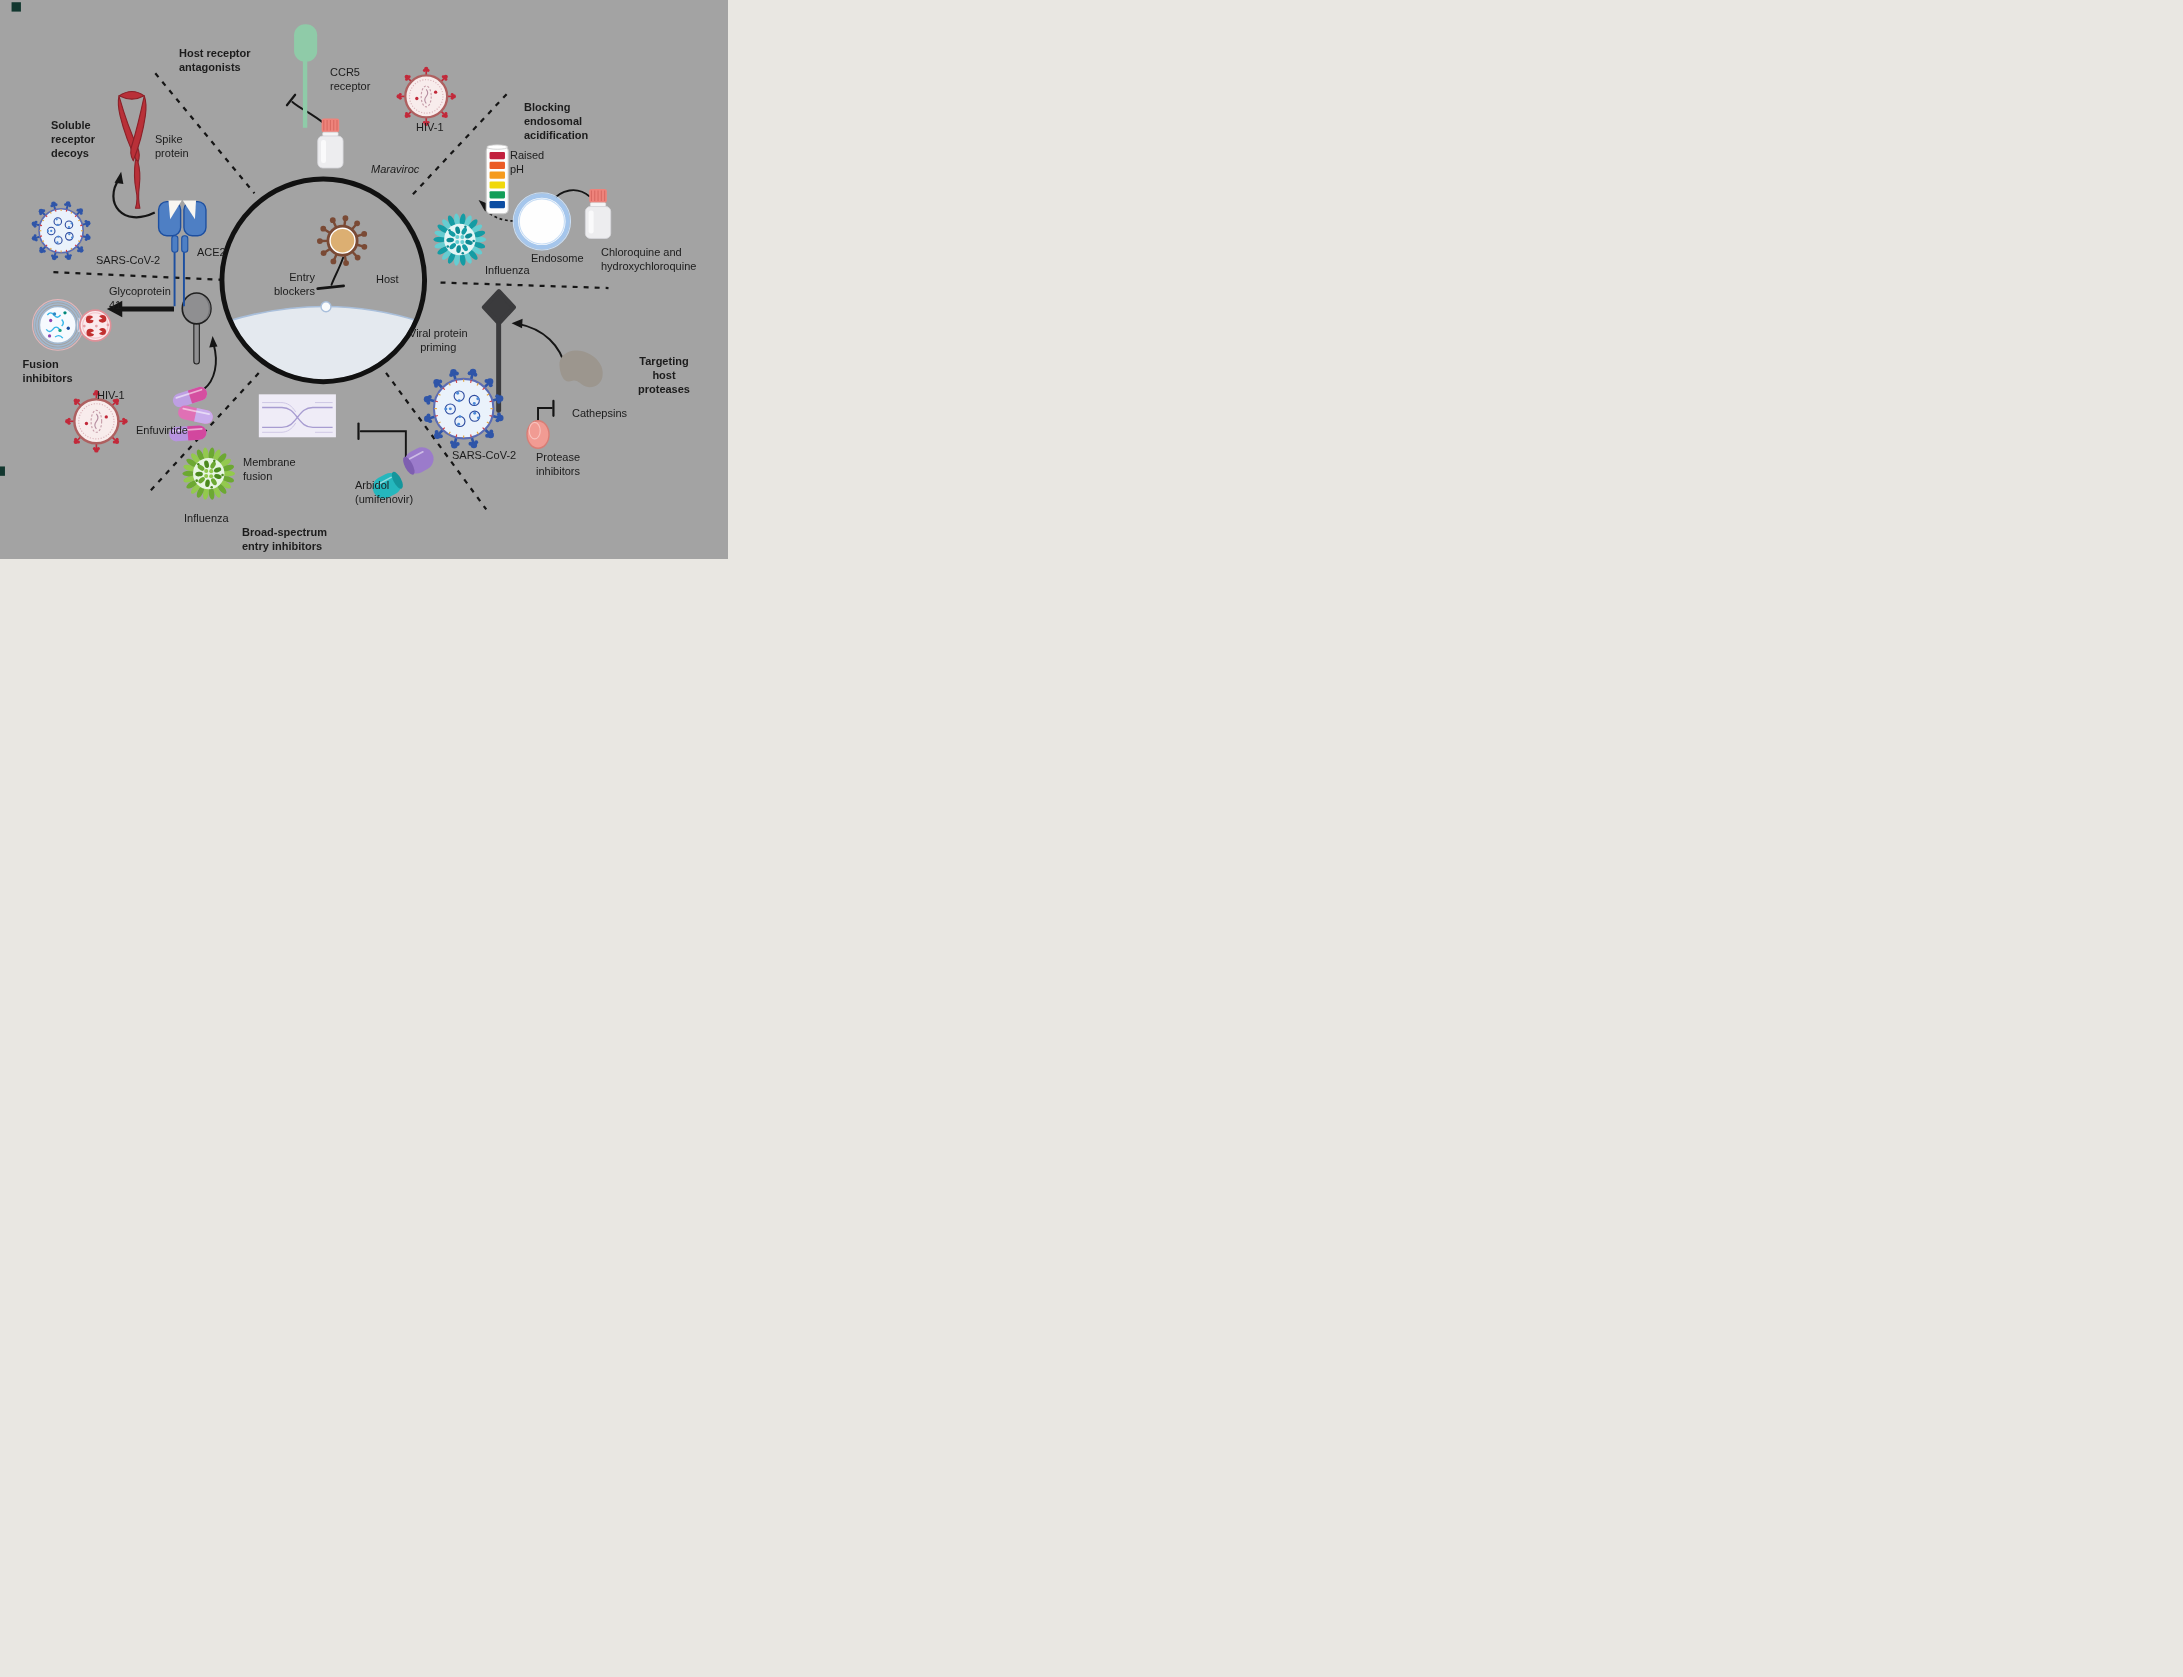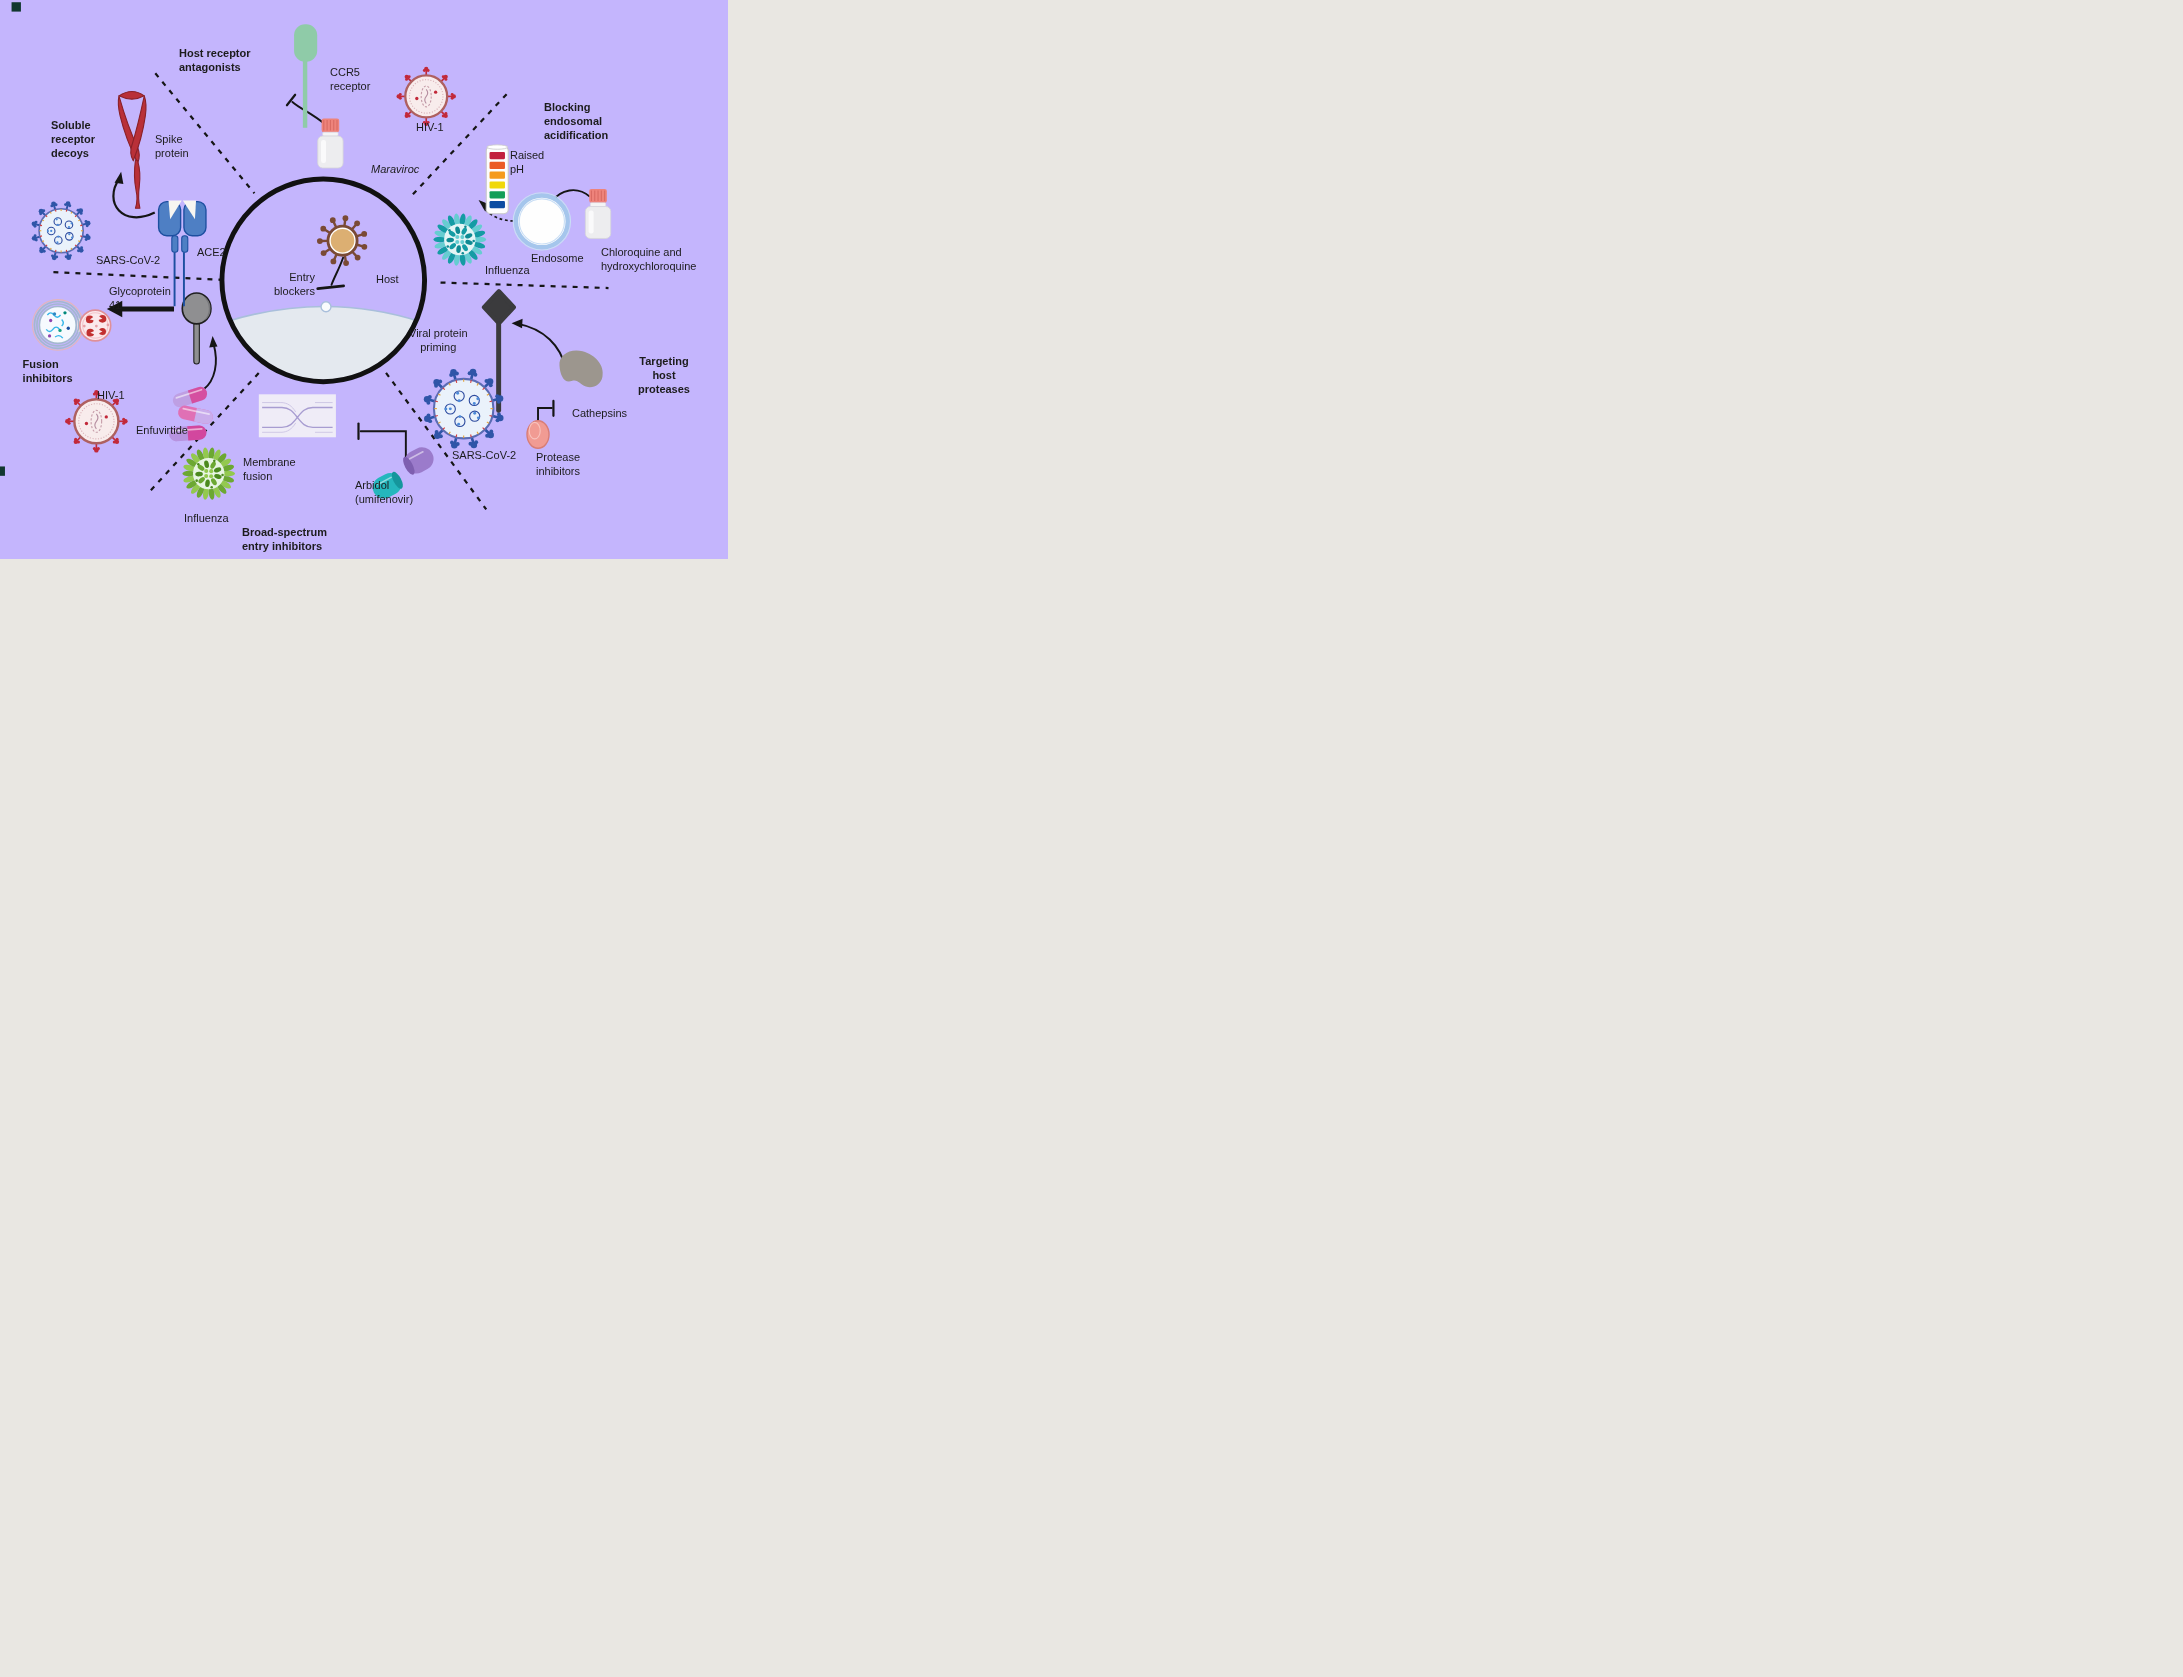--- a/index.html
+++ b/index.html
@@ -1,16 +1,16 @@
 <!DOCTYPE html>
 <html style="font-size:8.8px"><head>
 <meta charset="utf-8">
 <style>
   html,body{margin:0;padding:0;background:#e9e7e2;}
-  #canvas{position:relative;width:728px;height:559px;background:#c4b5fd;overflow:hidden;
+  #canvas{position:relative;width:728px;height:559px;background:#a3a3a3;overflow:hidden;
           font-family:"Liberation Sans","DejaVu Sans",sans-serif;color:#1c1c1c;}
   .lbl{position:absolute;font-size:11px;line-height:1.26;white-space:pre-line;}
   .hd{font-weight:bold;}
   svg{position:absolute;left:0;top:0;}
 </style>
 </head>
 <body>
 
 <div id="canvas">
 
@@ -632,21 +632,21 @@
         <circle cx="622" cy="437" r="29" fill="#7A4A35"></circle>
         <circle cx="622" cy="437" r="22.62" fill="#DCAF72" stroke="#FFFFFF" stroke-width="2.5"></circle>
       </g>
   </svg>
 
   <div class="lbl hd" style="left:179px;top:47px;">Host receptor
 antagonists</div>
   <div class="lbl hd" style="left:51px;top:119px;">Soluble
 receptor
 decoys</div>
-  <div class="lbl hd" style="left:544px;top:101px;">Blocking
+  <div class="lbl hd" style="left:524px;top:101px;">Blocking
 endosomal
 acidification</div>
   <div class="lbl hd" style="left:638px;top:355px;text-align:center;">Targeting
 host
 proteases</div>
   <div class="lbl hd" style="left:22.6px;top:358px;">Fusion
 inhibitors</div>
   <div class="lbl hd" style="left:242px;top:526px;">Broad-spectrum
 entry inhibitors</div>
 

